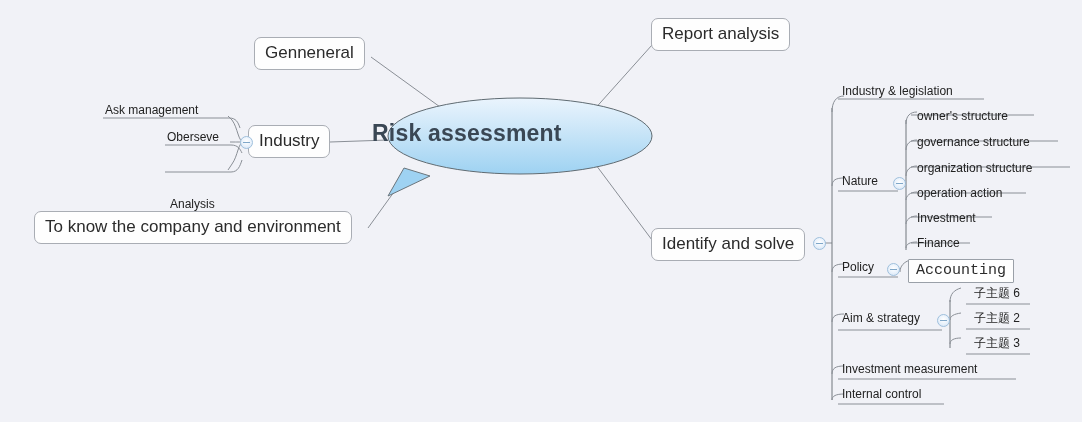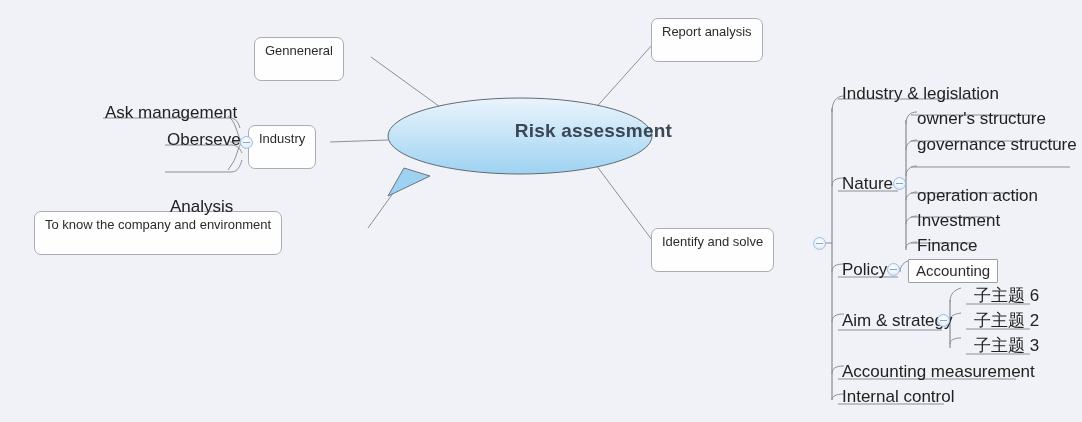--- a/index.html
+++ b/index.html
@@ -34,46 +34,46 @@
     position: absolute;
     white-space: nowrap;
     color: #2b2b2b;
     line-height: 1;
   }
   
   .box {
     background: #fefefe;
     border: 1px solid #a9adb4;
     border-radius: 7px;
-    padding: 6px 10px 23px 10px;
-    font-size: 13px;
+    padding: 6px 10px 8px 10px;
+    font-size: 17px;
     box-sizing: border-box;
   }
   
   .box-sq {
     background: #fefefe;
     border: 1px solid #9aa0a8;
     border-radius: 1px;
     padding: 3px 7px 4px 7px;
     font-size: 15px;
     box-sizing: border-box;
   }
   
   .plain {
-    font-size: 17px;
+    font-size: 12px;
     padding: 0 2px 3px 2px;
     color: #222;
   }
   #center-label {
     position: absolute;
-    left: 408px;
+    left: 372px;
     top: 120px;
     width: 264px;
-    text-align: right;
-    font-size: 19px;
+    text-align: left;
+    font-size: 23px;
     font-weight: bold;
     color: #3a4754;
     letter-spacing: .2px;
   }
   
   .toggle {
     position: absolute;
     width: 13px;
     height: 13px;
     border-radius: 50%;
@@ -210,29 +210,30 @@
 
   <div class="node plain" style="left:840px; top:175px;">Nature</div>
   <div class="toggle" style="left:893px; top:177px;"></div>
 
   <div class="node plain" style="left:840px; top:261px;">Policy</div>
   <div class="toggle" style="left:887px; top:263px;"></div>
 
   <div class="node plain" style="left:840px; top:312px;">Aim &amp; strategy</div>
   <div class="toggle" style="left:937px; top:314px;"></div>
 
-  <div class="node plain" style="left:840px; top:363px;">Accounting measurement</div>
+  <div class="node plain" style="left:840px; top:363px;">Investment measurement</div>
 
   <div class="node plain" style="left:840px; top:388px;">Internal control</div>
 
   <div class="node plain" style="left:915px; top:110px;">owner's structure</div>
   <div class="node plain" style="left:915px; top:136px;">governance structure</div>
+  <div class="node plain" style="left:915px; top:162px;">organization structure</div>
   <div class="node plain" style="left:915px; top:187px;">operation action</div>
   <div class="node plain" style="left:915px; top:212px;">Investment</div>
   <div class="node plain" style="left:915px; top:237px;">Finance</div>
 
-  <div class="node box-sq" style="left:908px; top:259px;">Accounting</div>
+  <div class="node box-sq" style="left:908px; top:259px;font-family:Liberation Mono, monospace;">Accounting</div>
 
   <div class="node plain" style="left:972px; top:287px;">子主题 6</div>
   <div class="node plain" style="left:972px; top:312px;">子主题 2</div>
   <div class="node plain" style="left:972px; top:337px;">子主题 3</div>
 
 </div>
 
 </body></html>

